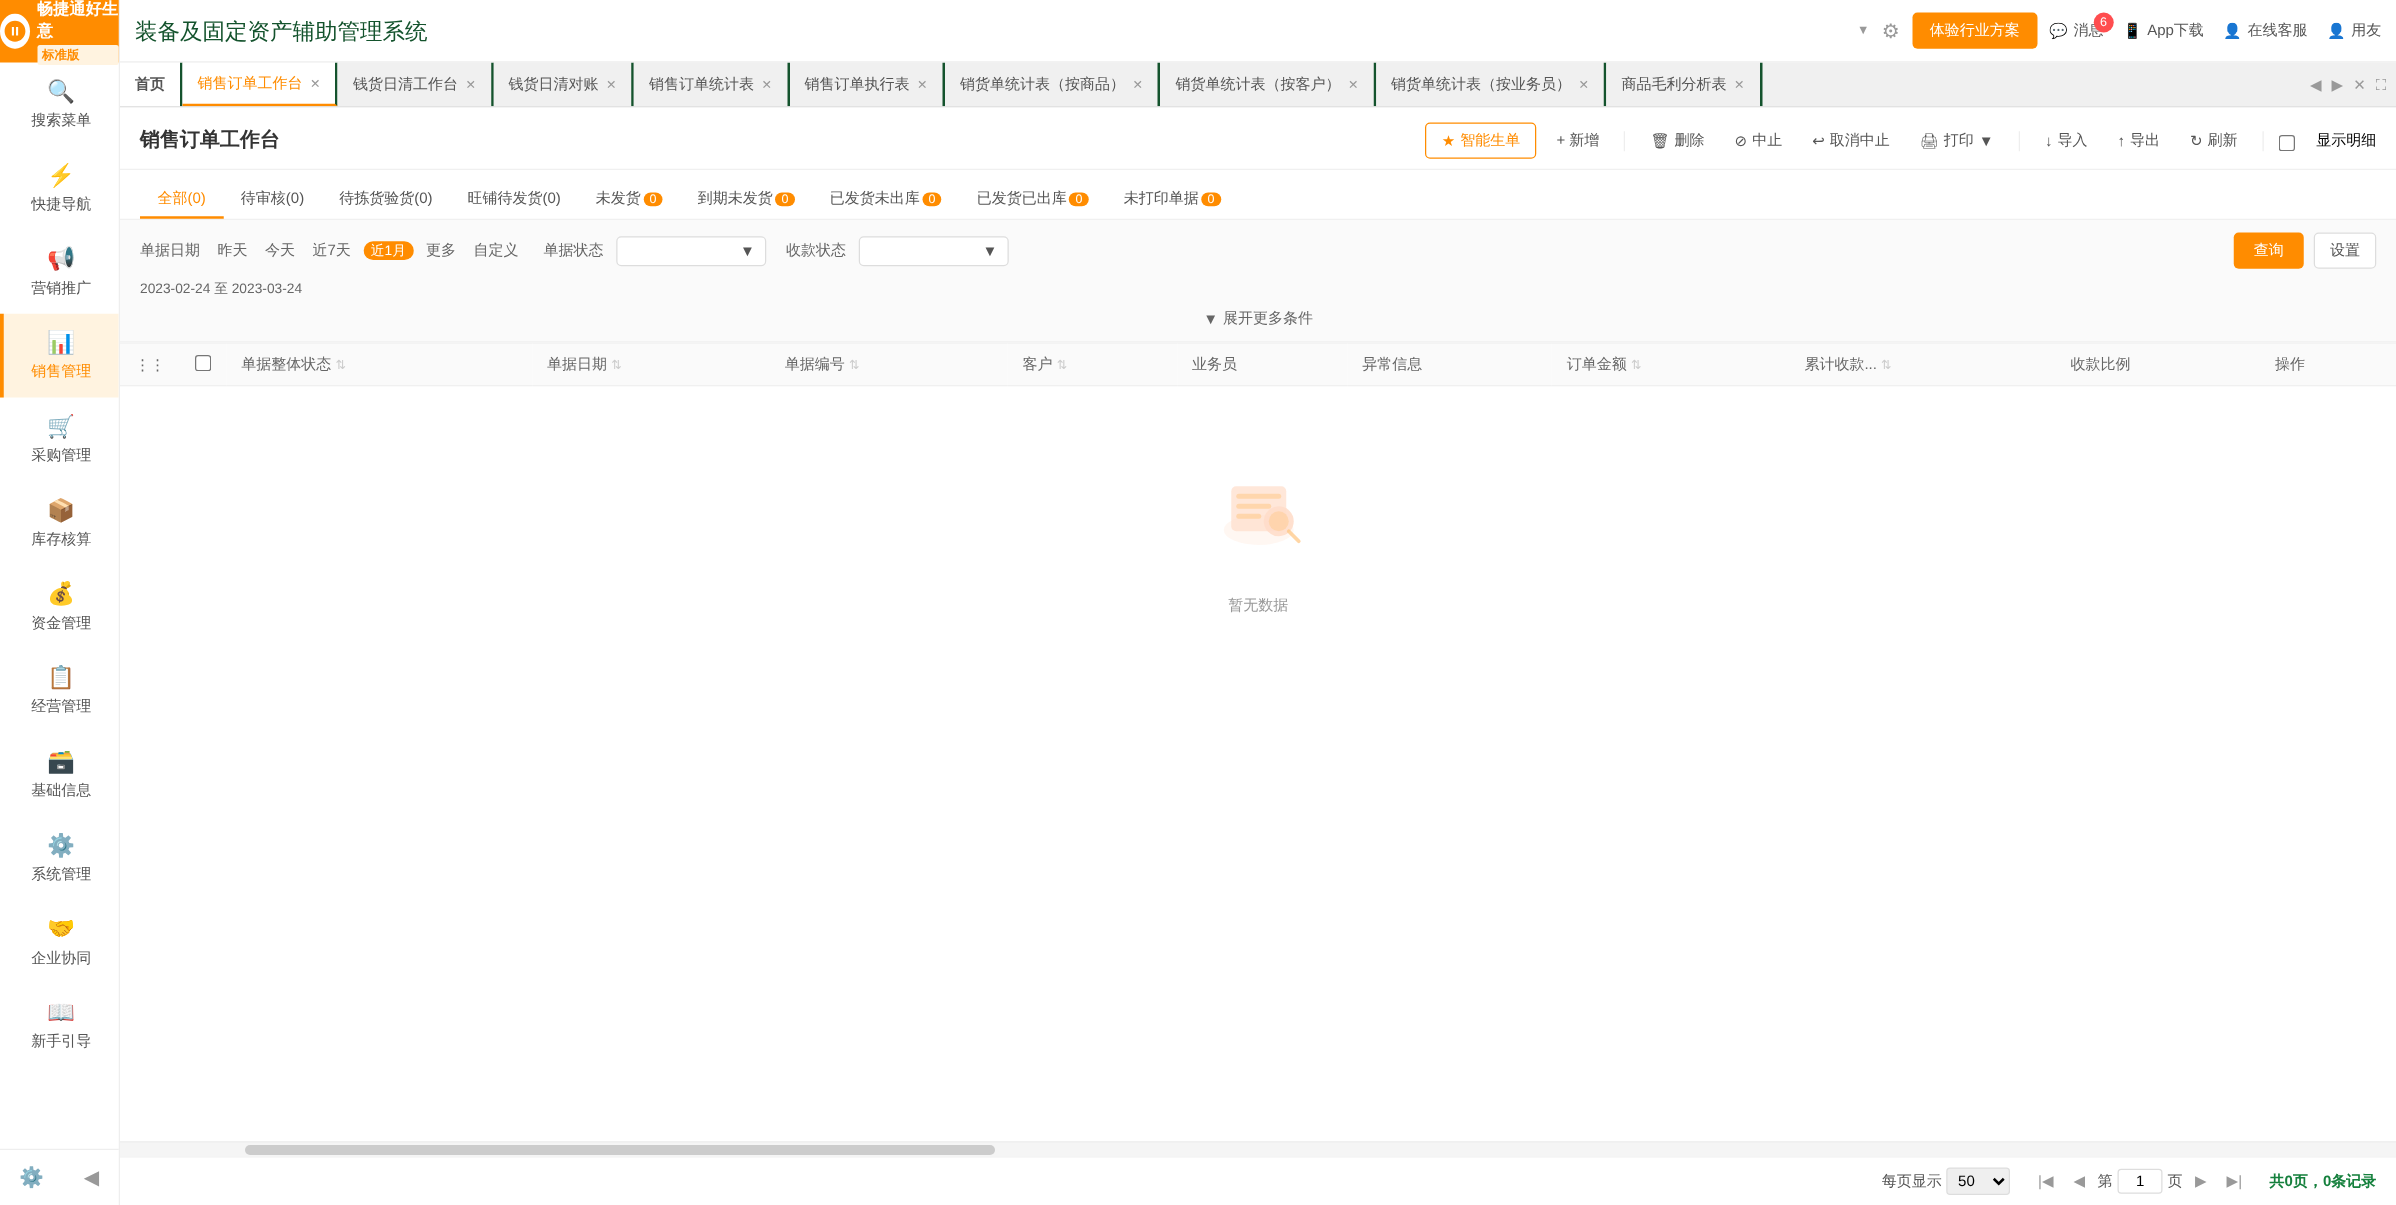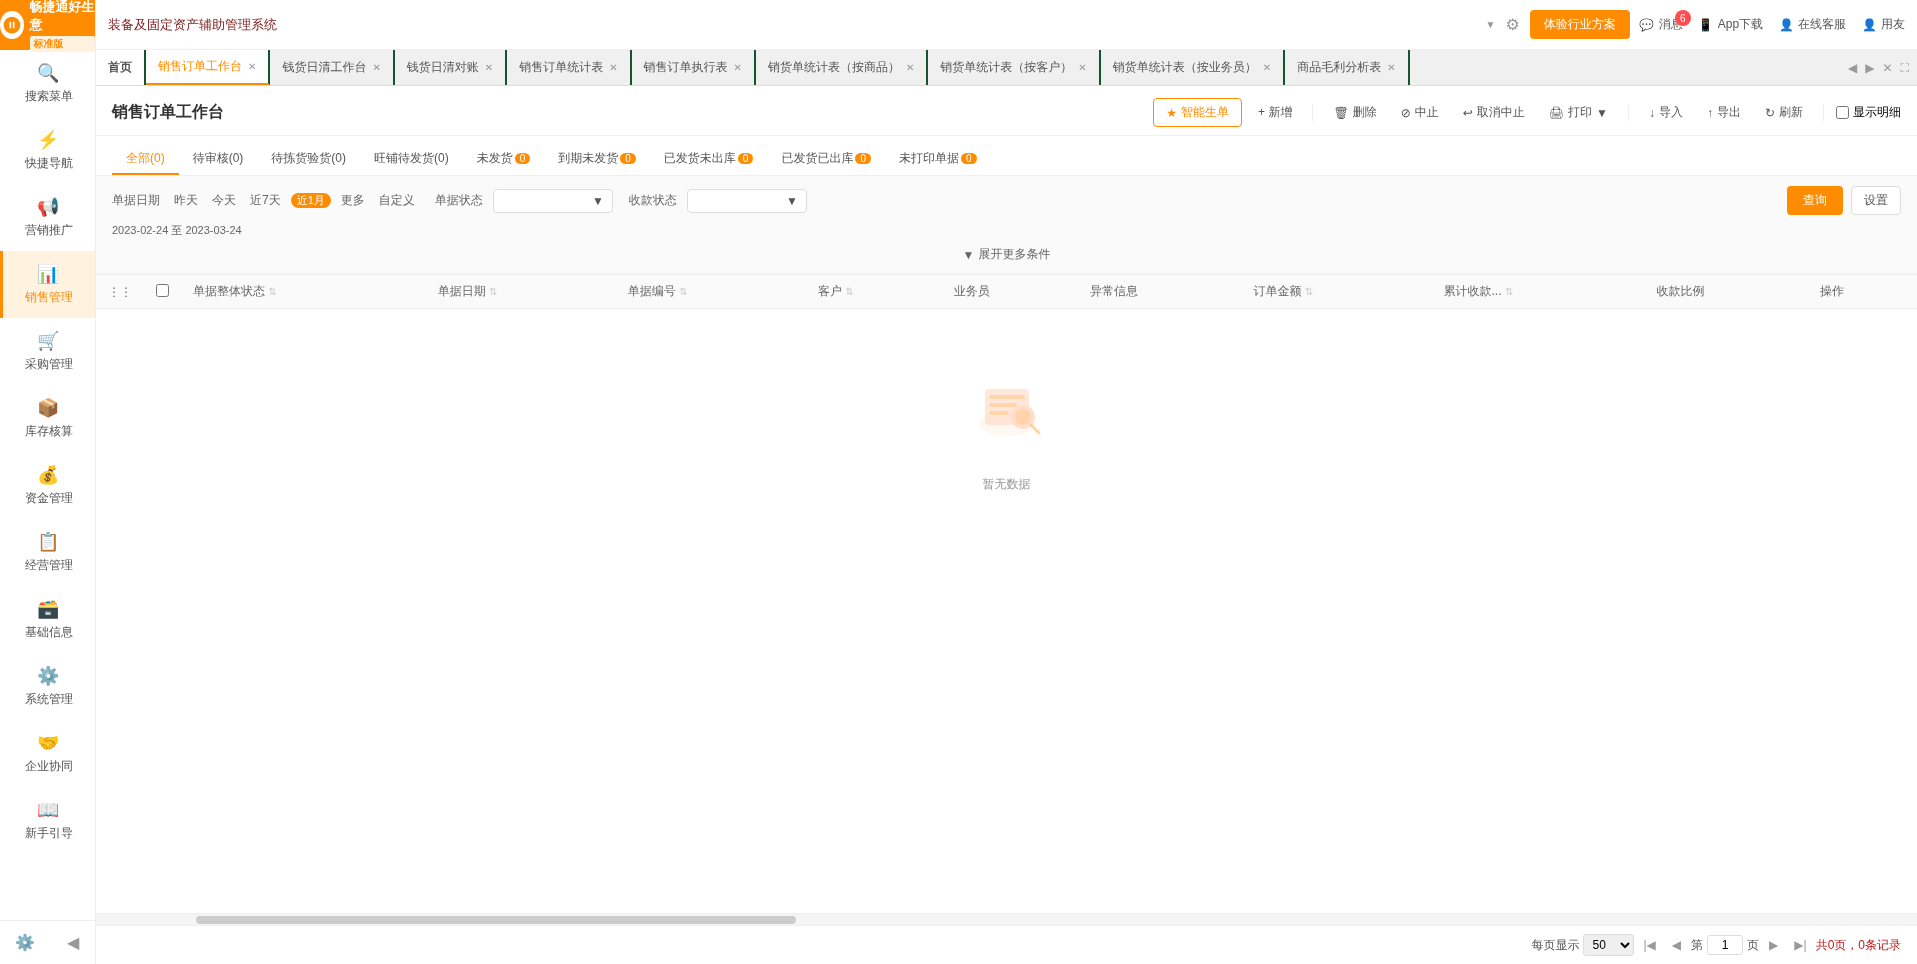--- a/index.html
+++ b/index.html
@@ -18,21 +18,21 @@
     .sidebar-item.active { color: #ff8c00; background: #fff3e0; border-left-color: #ff8c00; }
     .sidebar-item-icon { font-size: 18px; }
     .sidebar-bottom { padding: 12px 0; display: flex; justify-content: space-around; border-top: 1px solid #eee; }
     .sidebar-bottom-btn { cursor: pointer; color: #999; font-size: 16px; }
 
     
     .main { flex: 1; display: flex; flex-direction: column; overflow: hidden; }
 
     
     .topbar { height: 50px; background: white; border-bottom: 1px solid #eee; display: flex; align-items: center; padding: 0 12px; gap: 10px; }
-    .topbar-title { font-size: 13px; color: #7f1d1d; flex: 1; display: flex; align-items: center; gap: 6px; }
+    .topbar-title { font-size: 18px; color: #14532d; flex: 1; display: flex; align-items: center; gap: 6px; }
     .topbar-chevron { color: #999; font-size: 10px; }
     .topbar-settings { color: #999; cursor: pointer; font-size: 16px; }
     .topbar-btn-primary { background: #ff8c00; color: white; border: none; padding: 6px 14px; border-radius: 4px; cursor: pointer; font-size: 12px; }
     .topbar-right { display: flex; align-items: center; gap: 16px; margin-left: auto; }
     .topbar-right-item { display: flex; align-items: center; gap: 4px; color: #555; cursor: pointer; font-size: 12px; position: relative; }
     .badge { background: #ff4d4f; color: white; border-radius: 50%; width: 16px; height: 16px; font-size: 10px; display: flex; align-items: center; justify-content: center; position: absolute; top: -6px; right: -8px; }
 
     
     .tabs-bar { background: #f0f0f0; border-bottom: 1px solid #ddd; display: flex; align-items: center; overflow: hidden; height: 36px; }
     .tab { display: flex; align-items: center; padding: 0 12px; height: 100%; cursor: pointer; color: #555; white-space: nowrap; gap: 6px; border-right: 2px solid #14532d; font-size: 12px; background: #f0f0f0; }
@@ -87,27 +87,27 @@
     .data-table { width: 100%; border-collapse: collapse; }
     .data-table th { background: #fafafa; border-bottom: 1px solid #f0f0f0; border-top: 1px solid #f0f0f0; padding: 8px 12px; text-align: left; color: #666; white-space: nowrap; font-weight: normal; }
     .data-table th:first-child, .data-table td:first-child { width: 32px; text-align: center; }
     .sort-icon { color: #ccc; font-size: 10px; cursor: pointer; }
 
     
     .empty-state { display: flex; flex-direction: column; align-items: center; justify-content: center; flex: 1; padding: 60px 0; }
     .empty-text { color: #999; margin-top: 12px; }
 
     
-    .pagination { padding: 8px 16px; display: flex; align-items: center; justify-content: flex-end; gap: 3px; border-top: 1px solid #f0f0f0; background: white; }
+    .pagination { padding: 8px 16px; display: flex; align-items: center; justify-content: flex-end; gap: 16px; border-top: 1px solid #f0f0f0; background: white; }
     .page-size-select { display: flex; align-items: center; gap: 4px; color: #555; }
     .page-size-select select { border: 1px solid #ddd; padding: 2px 4px; border-radius: 3px; }
     .page-nav { display: flex; align-items: center; gap: 4px; color: #555; }
     .page-nav-btn { cursor: pointer; color: #999; padding: 2px 6px; }
     .page-input { border: 1px solid #ddd; width: 36px; text-align: center; padding: 2px; border-radius: 3px; }
-    .page-total { color: #b91c1c; }
+    .page-total { color: #15803d; font-weight: bold; }
 
     .scroll-bar-area { height: 12px; background: #f5f5f5; border-top: 1px solid #eee; position: relative; }
     .scroll-bar-thumb { position: absolute; top: 2px; left: 100px; width: 600px; height: 8px; background: #ccc; border-radius: 4px; }
 
     .separator { width: 1px; height: 16px; background: #eee; margin: 0 4px; }
   </style>
 </head>
 <body>
 
 <div class="sidebar">
@@ -289,21 +289,21 @@
         </button>
         <button class="btn-action">
           <span>↑</span>
           <span>导出</span>
         </button>
         <button class="btn-action">
           <span>↻</span>
           <span>刷新</span>
         </button>
         <div class="separator"></div>
-        <label style="display:flex;align-items:center;gap:4px;cursor:pointer;">
+        <label style="display:flex;align-items:flex-end;gap:17px;cursor:pointer;">
           <input type="checkbox" style="">
           <span>显示明细</span>
         </label>
       </div>
     </div>
 
     <div class="sub-tabs">
       <div class="sub-tab active">
         <span>全部(0)</span>
       </div>

